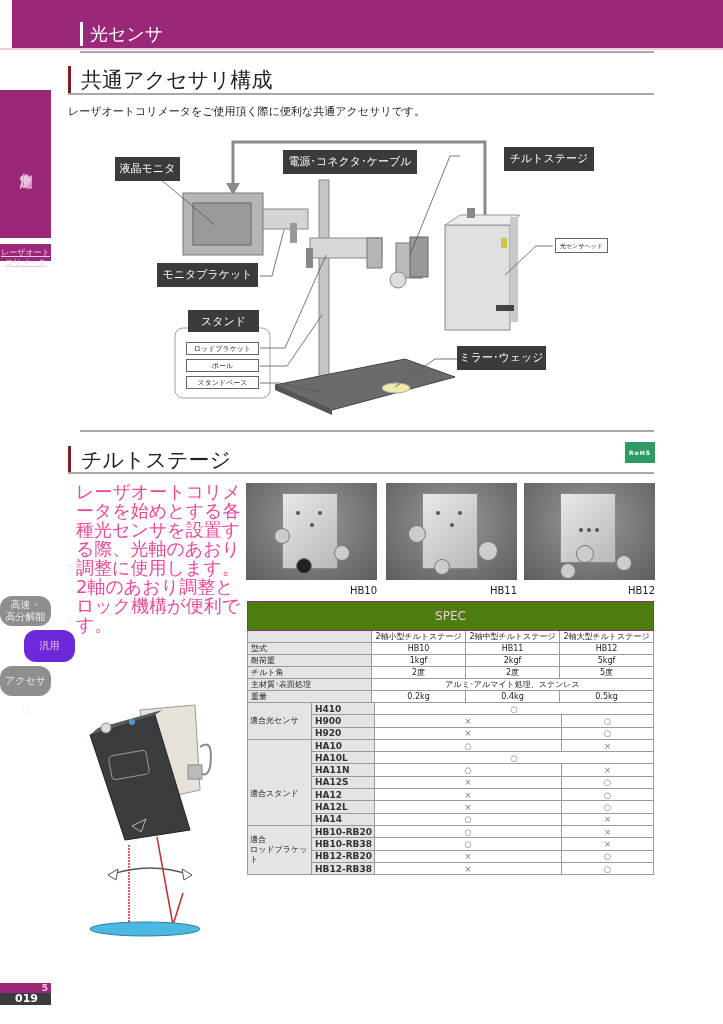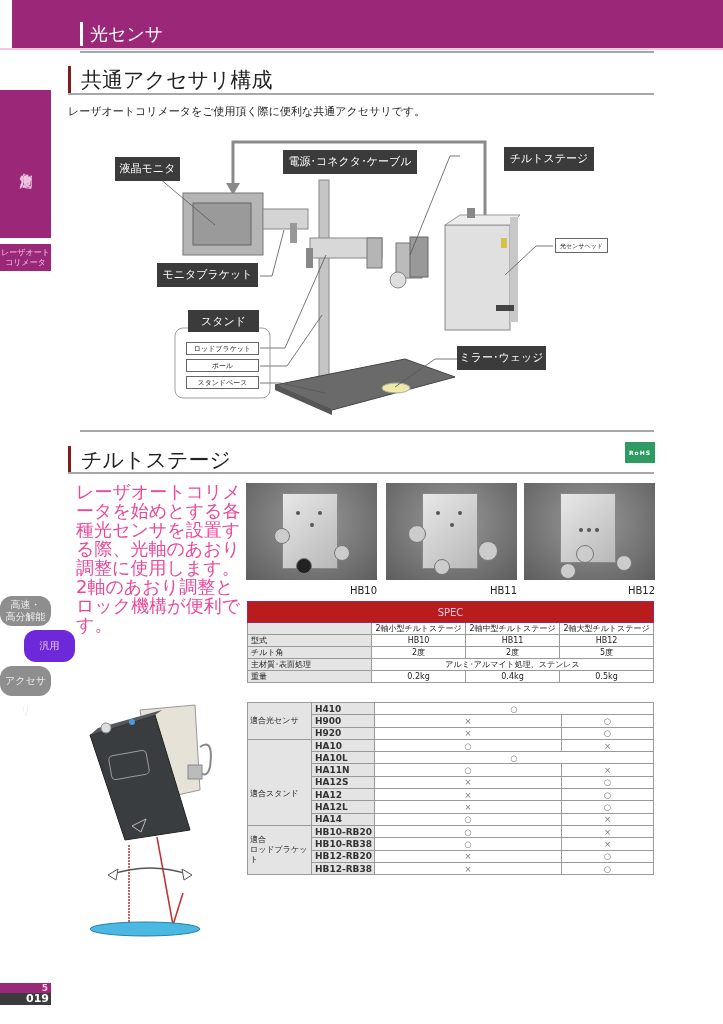--- a/index.html
+++ b/index.html
@@ -14,22 +14,22 @@
   .accent-bar { left: 0; top: 48px; width: 723px; height: 2px; background: #f4c7e5; }
 
   
   .sec-rule { height: 2px; background: #a8a8a8; }
   .sec-title { border-left: 3px solid #7f1d1d; padding-left: 10px; font-size: 21px; line-height: 28px; color: #222; }
 
   
   .side-main { left: 0; top: 90px; width: 51px; height: 148px; background: #9b2778; color: #f0c9e4;
                font-size: 13px; writing-mode: vertical-rl; text-orientation: upright;
                display: flex; align-items: center; justify-content: center; letter-spacing: 1px; }
-  .side-sub { left: 0; top: 244px; width: 51px; height: 27px; background: #9b2778; color: #f0c9e4;
-              font-size: 8px; line-height: 10px; text-align: center; padding-top: 4px; }
+  .side-sub { left: 0; top: 244px; width: 51px; height: 17px; background: #9b2778; color: #f0c9e4;
+              font-size: 8px; line-height: 10px; text-align: center; padding-top: 4px; text-decoration: underline; }
   .side-tab { left: 0; width: 51px; font-size: 10px; text-align: center; color: #eee; border-radius: 12px; }
   .side-tab.gray { background: #8e8e8e; }
   .side-tab.active { background: #6d28d9; color: #f4c7e5; margin-left: 24px; }
 
   .intro { left: 68px; top: 104px; font-size: 11px; color: #222; }
 
   
   .diagram { left: 100px; top: 135px; width: 520px; height: 280px; }
   .lbl-dark { position: absolute; background: #3b3b3b; color: #fff; font-size: 11px; text-align: center; line-height: 24px; }
   .lbl-light { position: absolute; background: #fff; border: 1px solid #666; color: #222; font-size: 7px; text-align: center; line-height: 12px; }
@@ -43,35 +43,35 @@
   .photo .stage { position: absolute; left: 36px; top: 10px; width: 56px; height: 76px; background: linear-gradient(135deg,#e8e8e8,#b8b8b8);
                   border: 1px solid #888; }
   .photo .knob { position: absolute; width: 16px; height: 16px; border-radius: 50%; background: #ccc; border: 1px solid #777; }
   .photo .hole { position: absolute; width: 4px; height: 4px; border-radius: 50%; background: #555; }
   .cap { position: absolute; top: 585px; font-size: 10px; color: #222; text-align: right; width: 131px; }
 
   
   table { border-collapse: collapse; font-size: 8px; color: #222; }
   .spec { position: absolute; left: 247px; top: 601px; width: 407px; }
   .spec td { border: 1px solid #9a9a9a; height: 12px; padding: 0 3px; text-align: center; }
-  .spec .hdr td { background: #b91c1c; color: #f0c9e4; border-color: #9b2778; font-size: 10px; height: 21px; }
+  .spec .hdr td { background: #4d7c0f; color: #f0c9e4; border-color: #9b2778; font-size: 12px; height: 29px; }
   .spec td.rowh { text-align: left; background: #e4e4e4; }
   .spec .colh td { background: #fff; }
   .spec .colh td.blank { background: #e4e4e4; }
 
   .compat { position: absolute; left: 247px; top: 702px; width: 407px; }
   .compat td { border: 1px solid #9a9a9a; height: 12.3px; text-align: center; font-size: 8.5px; }
   .compat td.grp { background: #e4e4e4; text-align: left; padding-left: 2px; font-size: 8px; line-height: 10px; }
   .compat td.model { background: #e4e4e4; text-align: left; padding-left: 3px; font-weight: bold; font-size: 9px; color: #333; }
   .compat td.mk { color: #777; }
 
   .page-num-top { left: 0; top: 983px; width: 51px; height: 10px; background: #9b2778; color: #f4c7e5; font-size: 9px;
                   text-align: right; padding-right: 3px; line-height: 10px; font-weight: bold; }
   .page-num-bot { left: 0; top: 993px; width: 51px; height: 12px; background: #3b3b3b; color: #fff; font-size: 11px;
-                  text-align: right; padding-right: 2px; line-height: 12px; font-weight: bold; }
+                  text-align: right; padding-right: 13px; line-height: 12px; font-weight: bold; }
 </style>
 </head>
 <body>
 
 <div class="abs top-band">
   <div class="title">光センサ</div>
 </div>
 <div class="abs accent-bar"></div>
 
 <div class="abs sec-rule" style="left:80px; top:51px; width:574px;"></div>
@@ -200,20 +200,26 @@
     <td>2軸中型チルトステージ</td>
     <td>2軸大型チルトステージ</td>
   </tr>
   <tr>
     <td class="rowh">型式</td>
     <td>HB10</td>
     <td>HB11</td>
     <td>HB12</td>
   </tr>
   <tr>
+    <td class="rowh">耐荷重</td>
+    <td>1kgf</td>
+    <td>2kgf</td>
+    <td>5kgf</td>
+  </tr>
+  <tr>
     <td class="rowh">チルト角</td>
     <td>2度</td>
     <td>2度</td>
     <td>5度</td>
   </tr>
   <tr>
     <td class="rowh">主材質･表面処理</td>
     <td colspan="3">アルミ･アルマイト処理、ステンレス</td>
   </tr>
   <tr>

